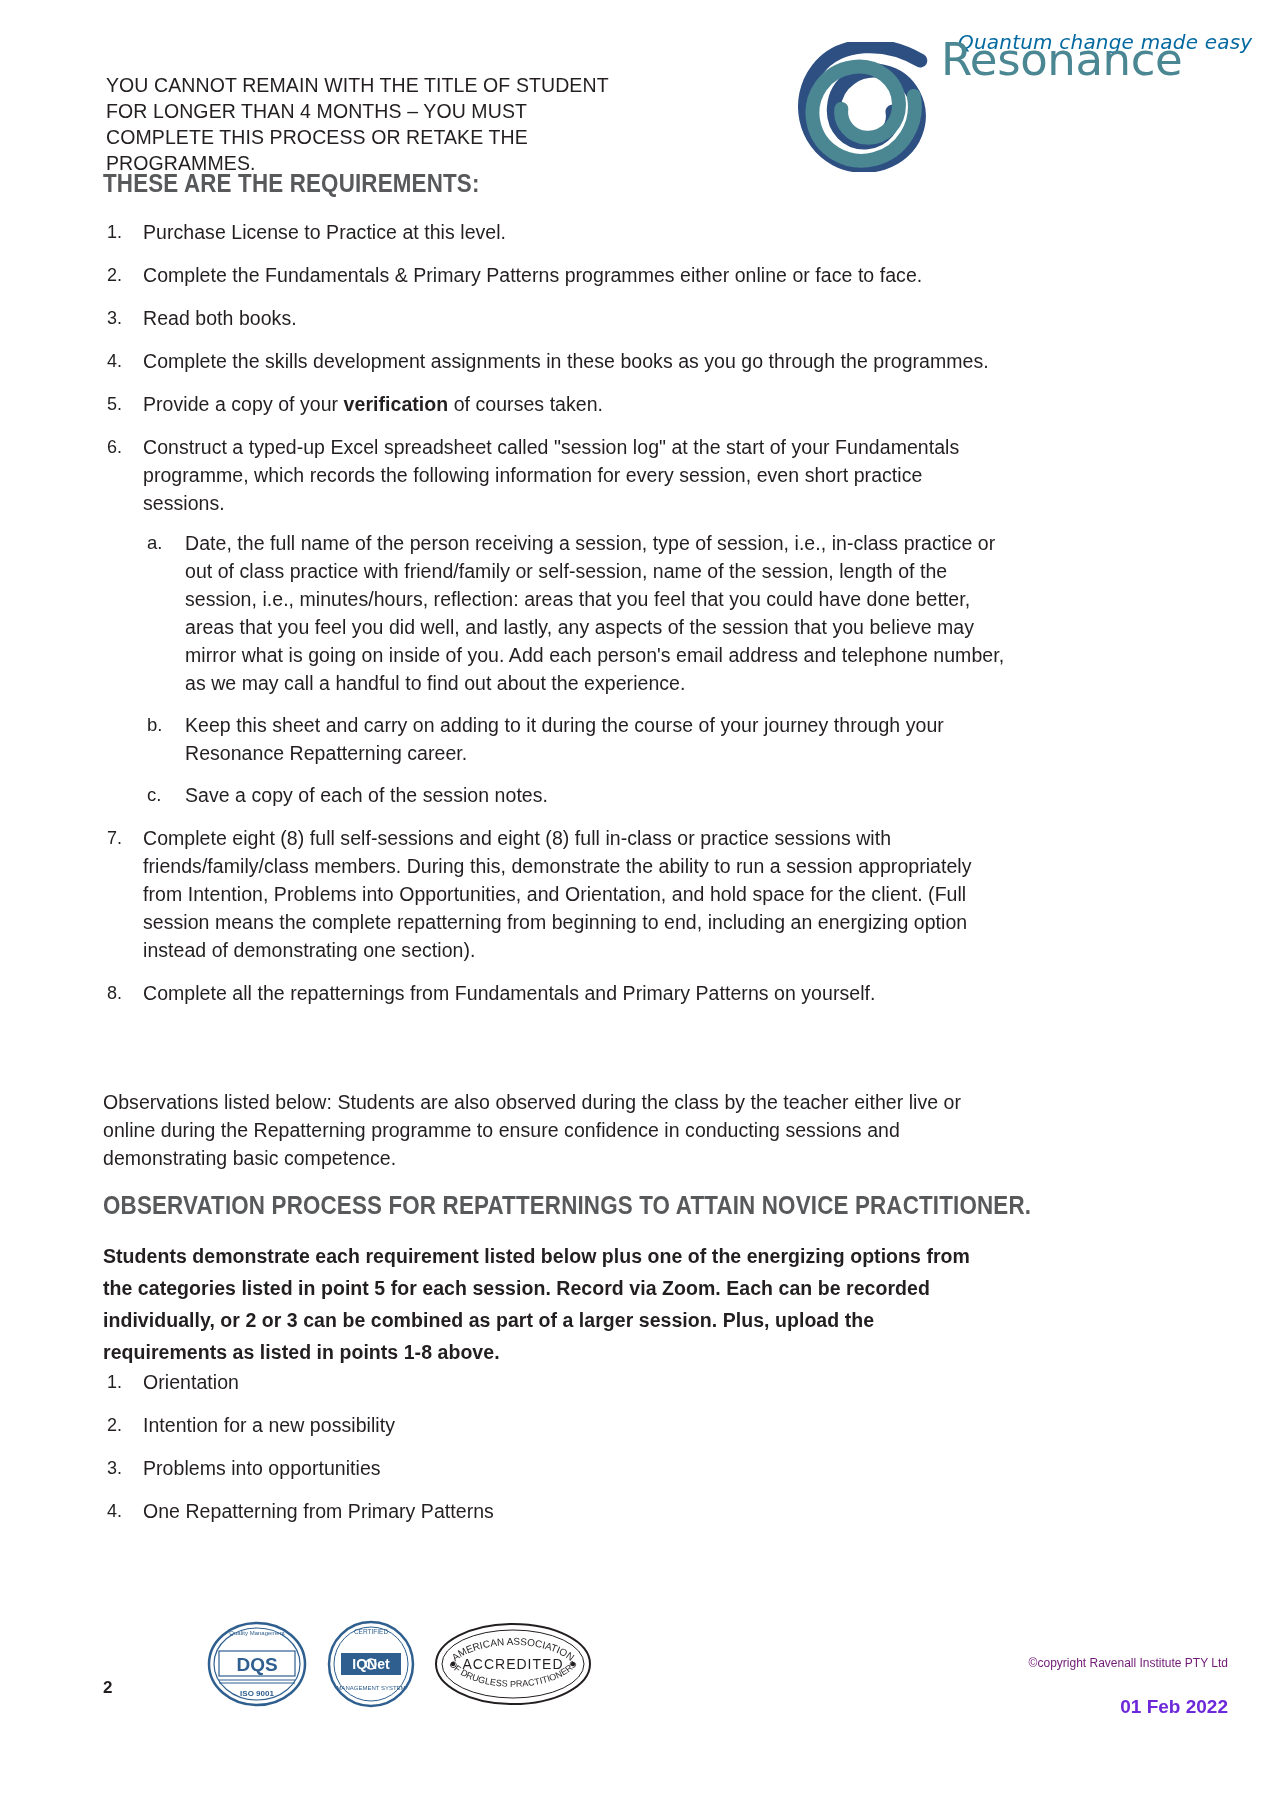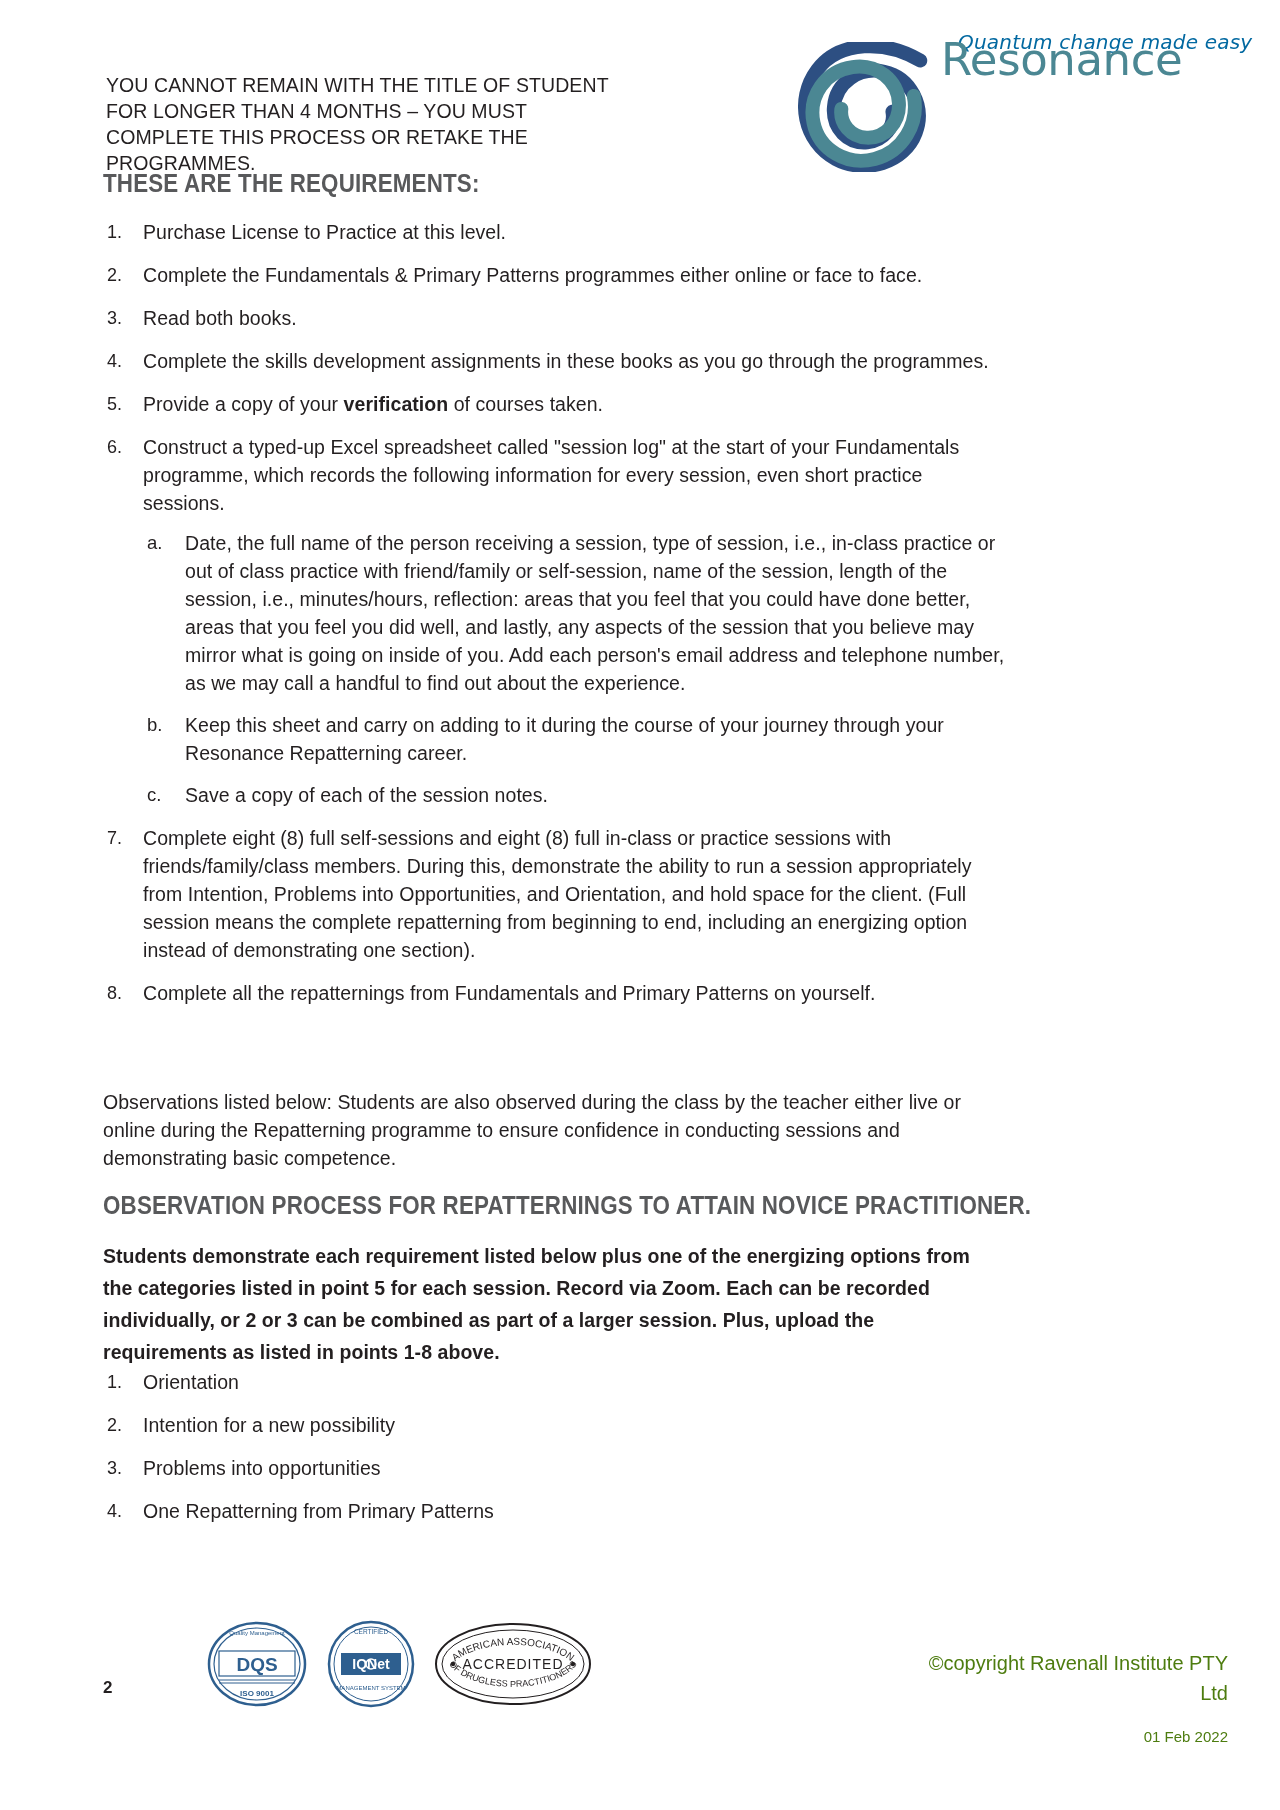--- a/index.html
+++ b/index.html
@@ -202,29 +202,30 @@
   }
   .badge { position: relative; }
   .copyright-block {
     position: absolute;
     right: 52px;
     top: 48px;
     text-align: right;
     width: 330px;
   }
   .copyright-line {
-    font-size: 20px;
-    color: #4d7c0f;
+    font-size: 12px;
+    color: #701a75;
     line-height: 30px;
   }
   .copyright-date {
-    font-size: 15px;
-    color: #4d7c0f;
+    font-size: 19px;
+    color: #6d28d9;
     line-height: 30px;
     margin-top: 14px;
+    font-weight: bold;
   }
   svg { display: block; }
 </style>
 </head>
 <body>
 
 <div class="page">
 
   <div class="header">
     <div class="header-notice">YOU CANNOT REMAIN WITH THE TITLE OF STUDENT FOR LONGER THAN 4 MONTHS – YOU MUST COMPLETE THIS PROCESS OR RETAKE THE PROGRAMMES.</div>

